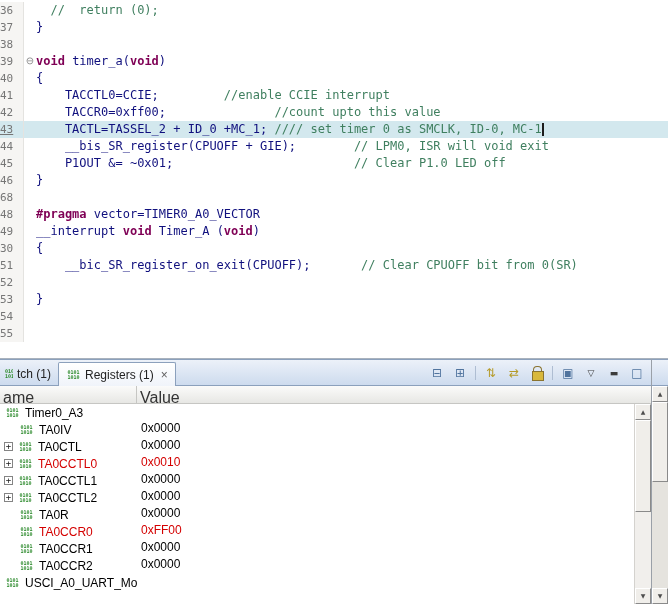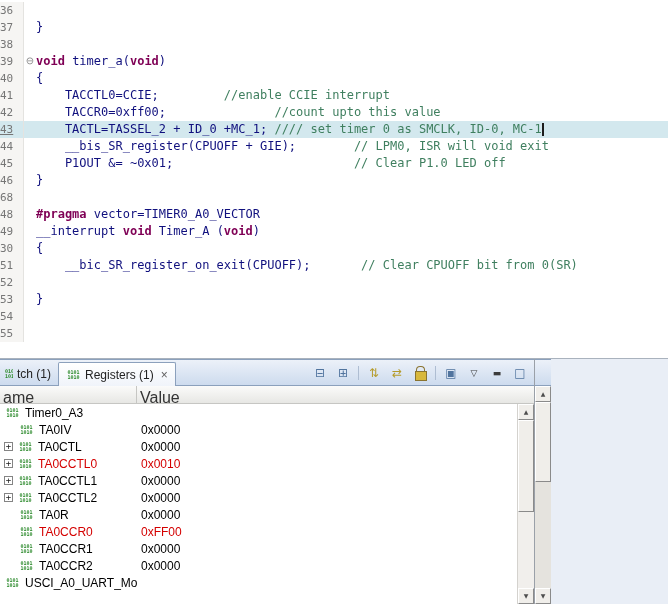--- a/index.html
+++ b/index.html
@@ -17,21 +17,21 @@
   .line.hl .gnum { background: transparent; text-decoration: underline; }
   .fold { flex: 0 0 12px; width: 12px; text-align: center; font-size: 10px; line-height: 16px; color: #8a8a8a; }
   .codetxt { white-space: pre; font: 12px/17px "DejaVu Sans Mono", monospace; color: var(--code-text); }
   .codetxt .code { color: var(--code-text); }
   .codetxt .comment { color: var(--comment); }
   .codetxt .keyword { color: var(--keyword); font-weight: bold; }
   .caret { display: inline-block; width: 2px; height: 13px; background: #1c1c1c; vertical-align: text-bottom; }
 
   
   .bottom { height: 245px; display: flex; background: #e9eef6; }
-  .regview { width: 534px; display: flex; flex-direction: column; background: #fff; }
+  .regview { width: 651px; display: flex; flex-direction: column; background: #fff; }
 
   .tabbar { height: 27px; flex: 0 0 27px; background: linear-gradient(#ecf1f9, #cddbee);
             border-top: 1px solid #8ba0bc; border-bottom: 1px solid #8ba0bc;
             display: flex; align-items: flex-end; position: relative; }
   .tab { height: 22px; display: flex; align-items: center; padding: 0 7px; font-size: 12px; color: #222; }
   .tab.active { background: linear-gradient(#ffffff, #f0f4fa); border: 1px solid #8ba0bc; border-bottom: none;
                 border-radius: 2px 2px 0 0; height: 24px; margin-bottom: -1px; }
   .regicon { display: inline-block; flex: 0 0 15px; width: 15px; height: 10px; overflow: hidden;
              white-space: pre; text-align: center; font: bold 5px/5px "DejaVu Sans Mono", monospace;
              color: var(--icon-green); }
@@ -52,21 +52,21 @@
                        background: #d8b83c; border: 1px solid #8a7430; }
 
   .thead { height: 18px; flex: 0 0 18px; display: flex; background: linear-gradient(#fbfbfa, #e7e7e4);
            border-bottom: 1px solid #c6c6c3; font-size: 16px; color: #333; }
   .th { padding: 3px 0 0 3px; }
   .th.name { width: 137px; border-right: 1px solid #c6c6c3; }
   .th.value { flex: 1; }
 
   .tbody-wrap { flex: 1; display: flex; overflow: hidden; }
   .tbody { width: 634px; overflow: hidden; background: #fff; }
-  .rrow { height: 17px; display: flex; align-items: center; font-size: 12px; color: #000; }
+  .rrow { height: 17px; display: flex; font-size: 12px; color: #000; }
   .cell.cname { width: 137px; display: flex; align-items: center; overflow: hidden; }
   .cell.cvalue { flex: 1; padding-left: 4px; white-space: nowrap; }
   .rrow.changed .rlabel, .rrow.changed .cell.cvalue { color: var(--changed-value); }
   .rrow.group .cell.cname { padding-left: 5px; }
   .expander { flex: 0 0 9px; width: 9px; height: 9px; margin: 0 5px 0 4px; background: #fff;
               border: 1px solid #848484; font: 9px/7px "DejaVu Sans Mono", monospace; text-align: center; color: #222; }
   .exspace { flex: 0 0 19px; width: 19px; }
   .rlabel { margin-left: 5px; white-space: nowrap; }
 
   
@@ -88,20 +88,21 @@
 </head>
 <body>
 
 <div class="screen">
 
   <div class="editor">
     <div>
         <div class="line">
           <div class="gnum">36</div>
           <div class="fold"></div>
+          <div class="codetxt"><span class="comment">  //  return (0);</span></div>
         </div>
         <div class="line">
           <div class="gnum">37</div>
           <div class="fold"></div>
           <div class="codetxt"><span class="code">}</span></div>
         </div>
         <div class="line">
           <div class="gnum">38</div>
           <div class="fold"></div>
           <div class="codetxt"></div>

